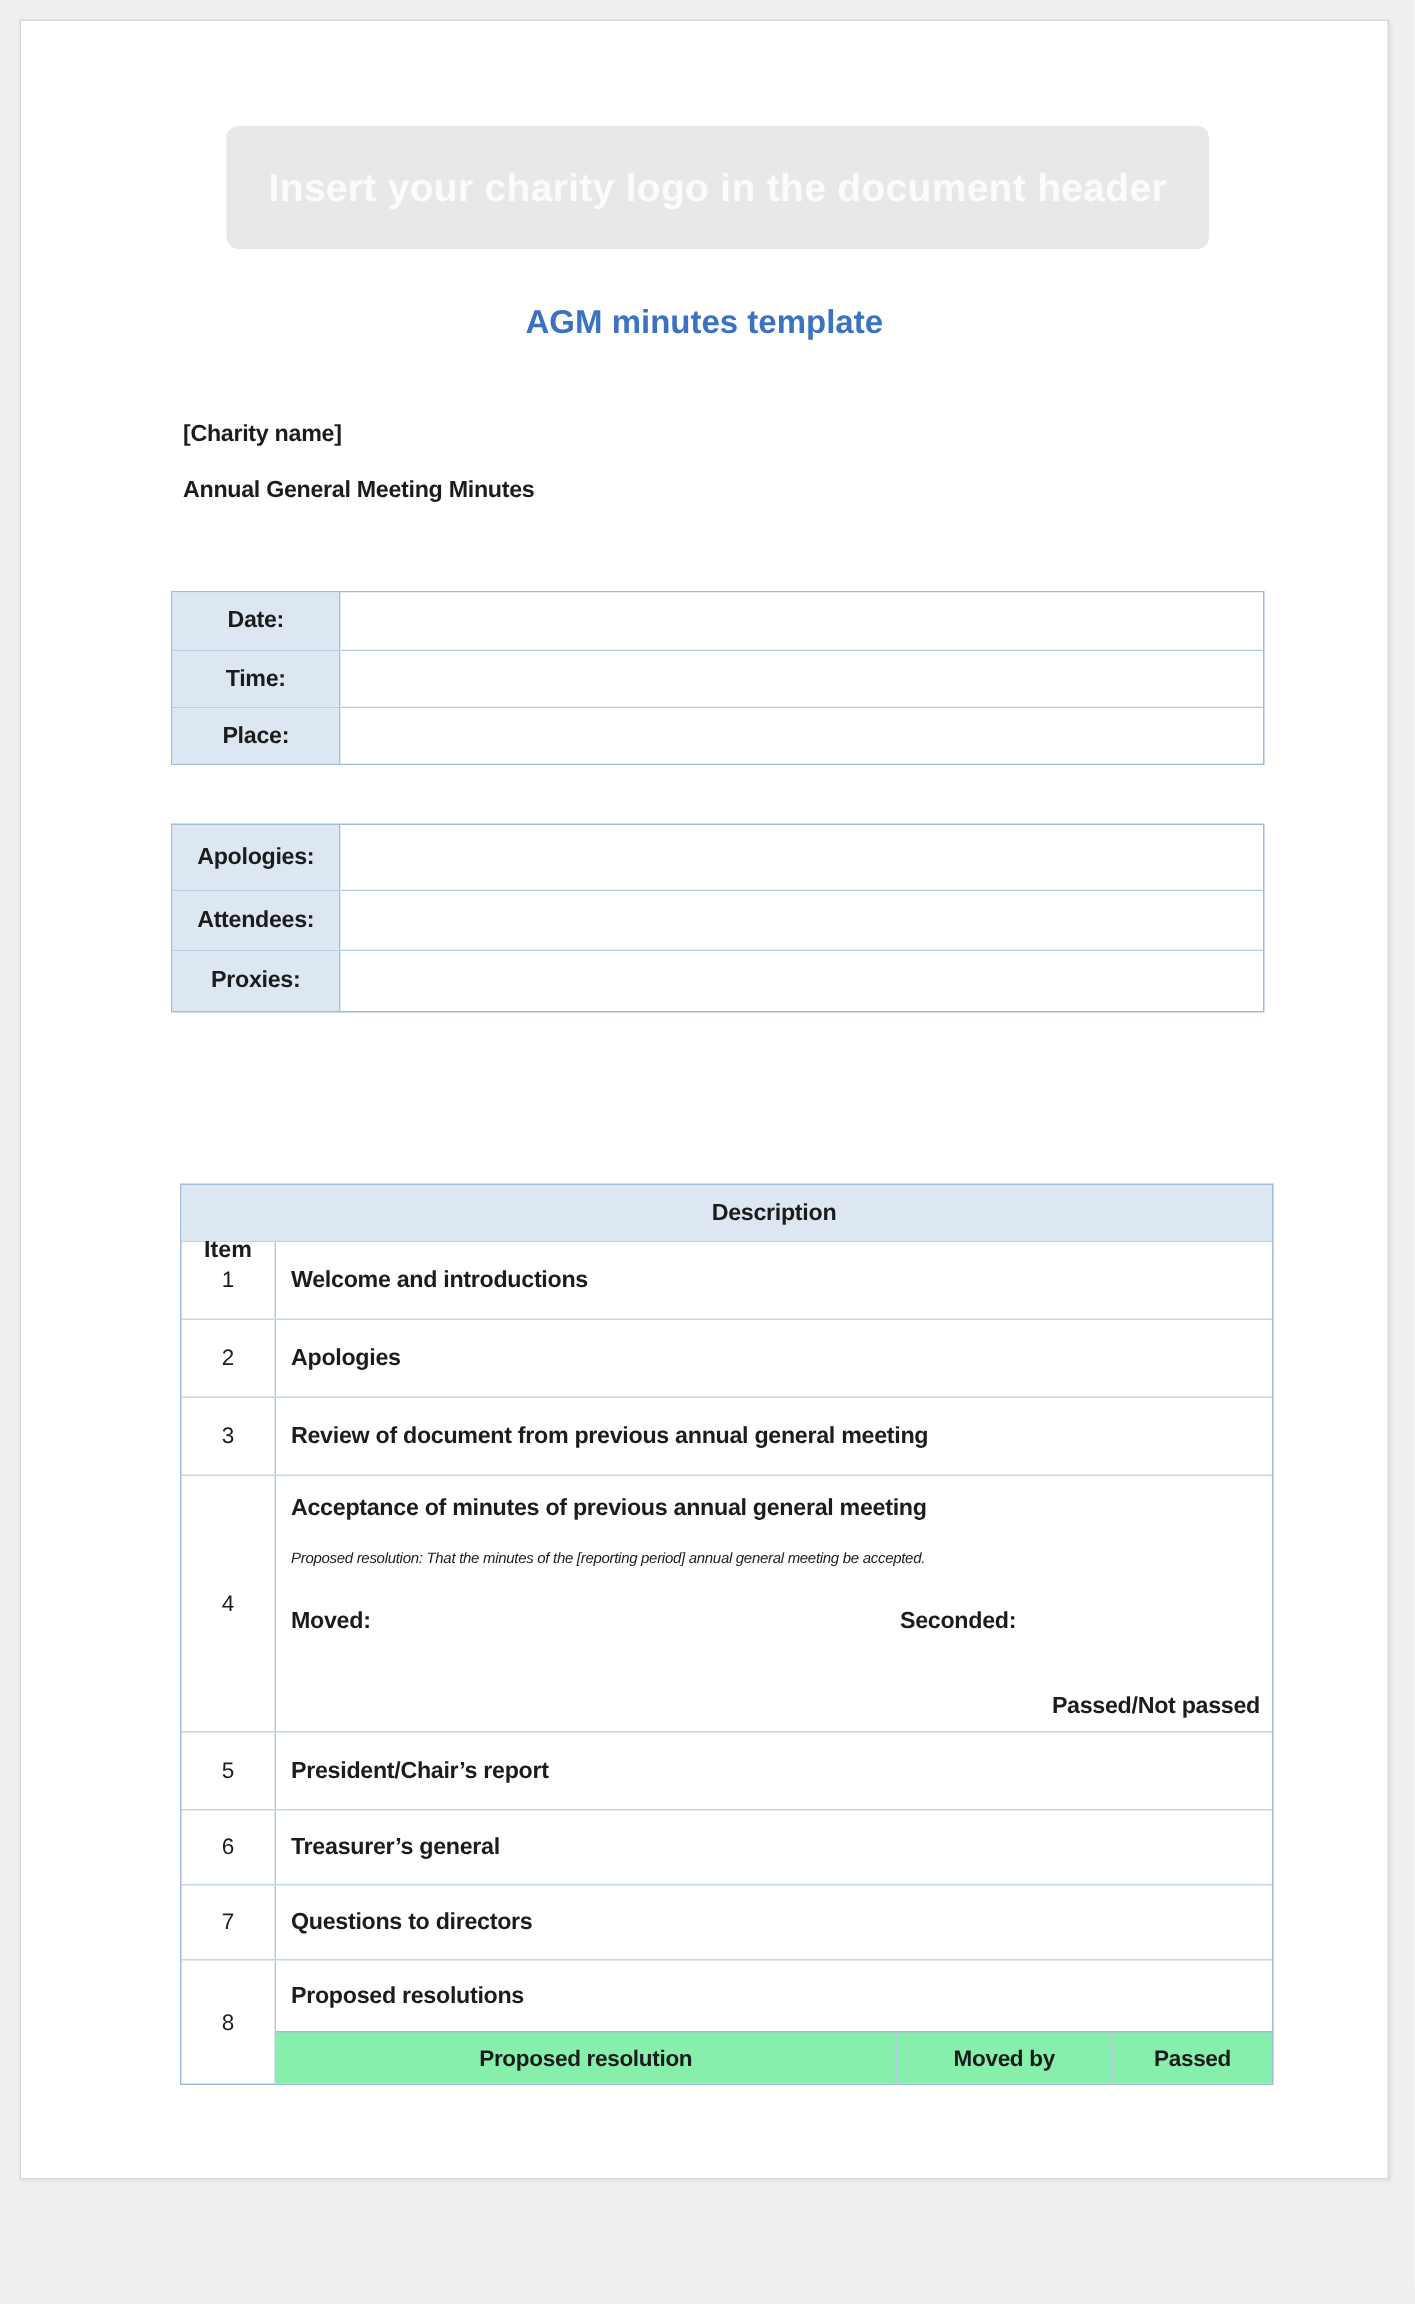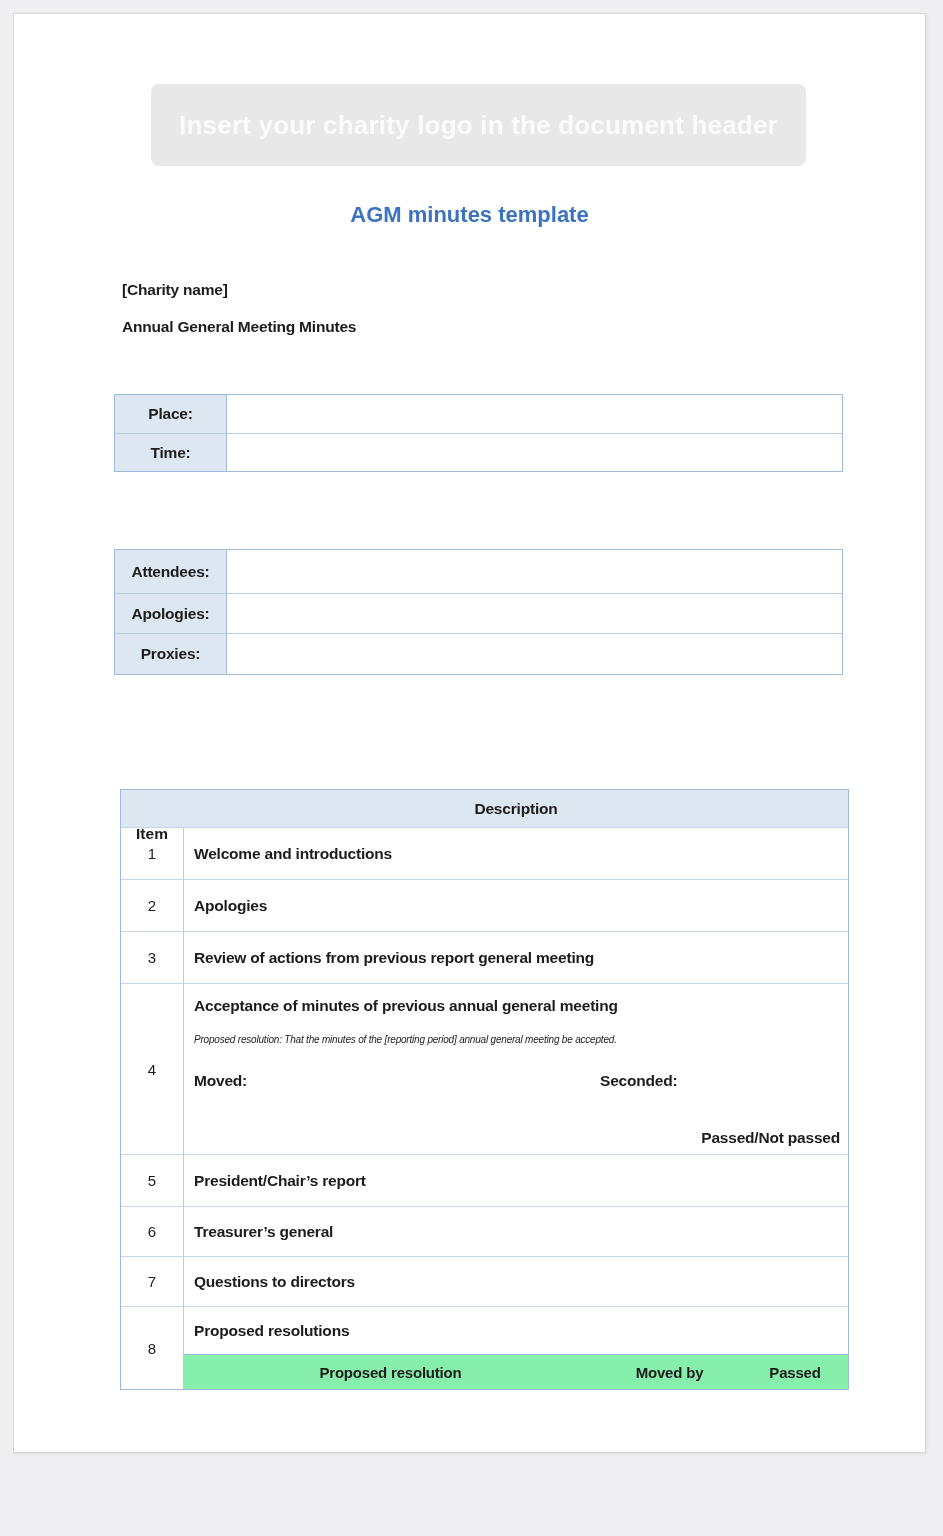--- a/index.html
+++ b/index.html
@@ -141,36 +141,40 @@
     <span>Insert your charity logo in the document header</span>
   </div>
 
   <div class="doc-title">AGM minutes template</div>
 
   <div class="charity-name">[Charity name]</div>
   <div class="doc-heading">Annual General Meeting Minutes</div>
 
   <div class="fieldtable" id="details-table">
     <div class="frow">
+      <div class="flabel">Date:</div>
+      <div class="fvalue"></div>
+    </div>
+    <div class="frow">
+      <div class="flabel">Time:</div>
+      <div class="fvalue"></div>
+    </div>
+    <div class="frow">
       <div class="flabel">Place:</div>
       <div class="fvalue"></div>
     </div>
-    <div class="frow">
-      <div class="flabel">Time:</div>
-      <div class="fvalue"></div>
-    </div>
   </div>
 
   <div class="fieldtable" id="attendance-table">
     <div class="frow">
+      <div class="flabel">Apologies:</div>
+      <div class="fvalue"></div>
+    </div>
+    <div class="frow">
       <div class="flabel">Attendees:</div>
-      <div class="fvalue"></div>
-    </div>
-    <div class="frow">
-      <div class="flabel">Apologies:</div>
       <div class="fvalue"></div>
     </div>
     <div class="frow">
       <div class="flabel">Proxies:</div>
       <div class="fvalue"></div>
     </div>
   </div>
 
   <div class="agenda">
 
@@ -184,21 +188,21 @@
       <div class="adesc">Welcome and introductions</div>
     </div>
 
     <div class="arow r-std1">
       <div class="aitem">2</div>
       <div class="adesc">Apologies</div>
     </div>
 
     <div class="arow r-std1">
       <div class="aitem">3</div>
-      <div class="adesc">Review of actions from previous report general meeting</div>
+      <div class="adesc">Review of document from previous annual general meeting</div>
     </div>
 
     <div class="arow row4">
       <div class="aitem">4</div>
       <div class="adesc">
         <div class="r4-heading">Acceptance of minutes of previous annual general meeting</div>
         <div class="r4-resolution">Proposed resolution: That the minutes of the [reporting period] annual general meeting be accepted.</div>
         <div class="r4-moved-line">
           <span>Moved:</span>
           <span class="r4-seconded">Seconded:</span>

